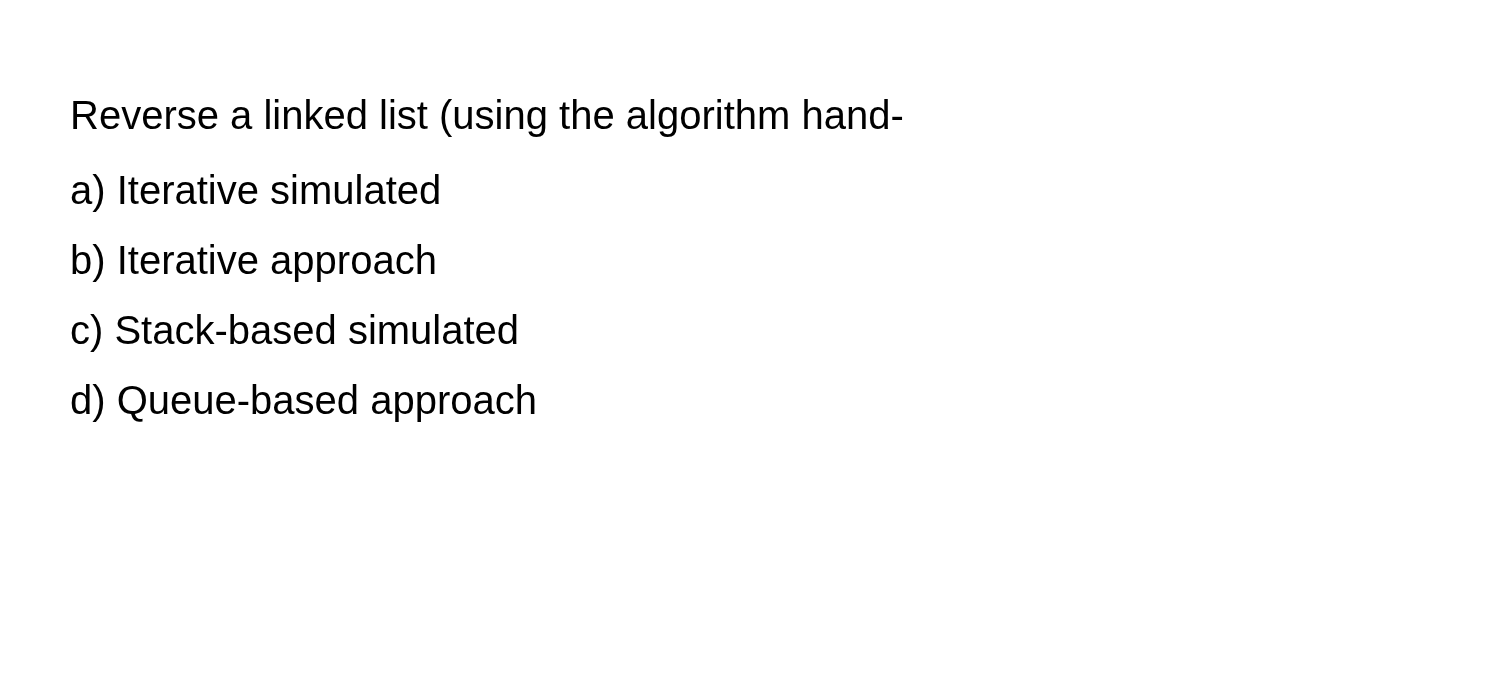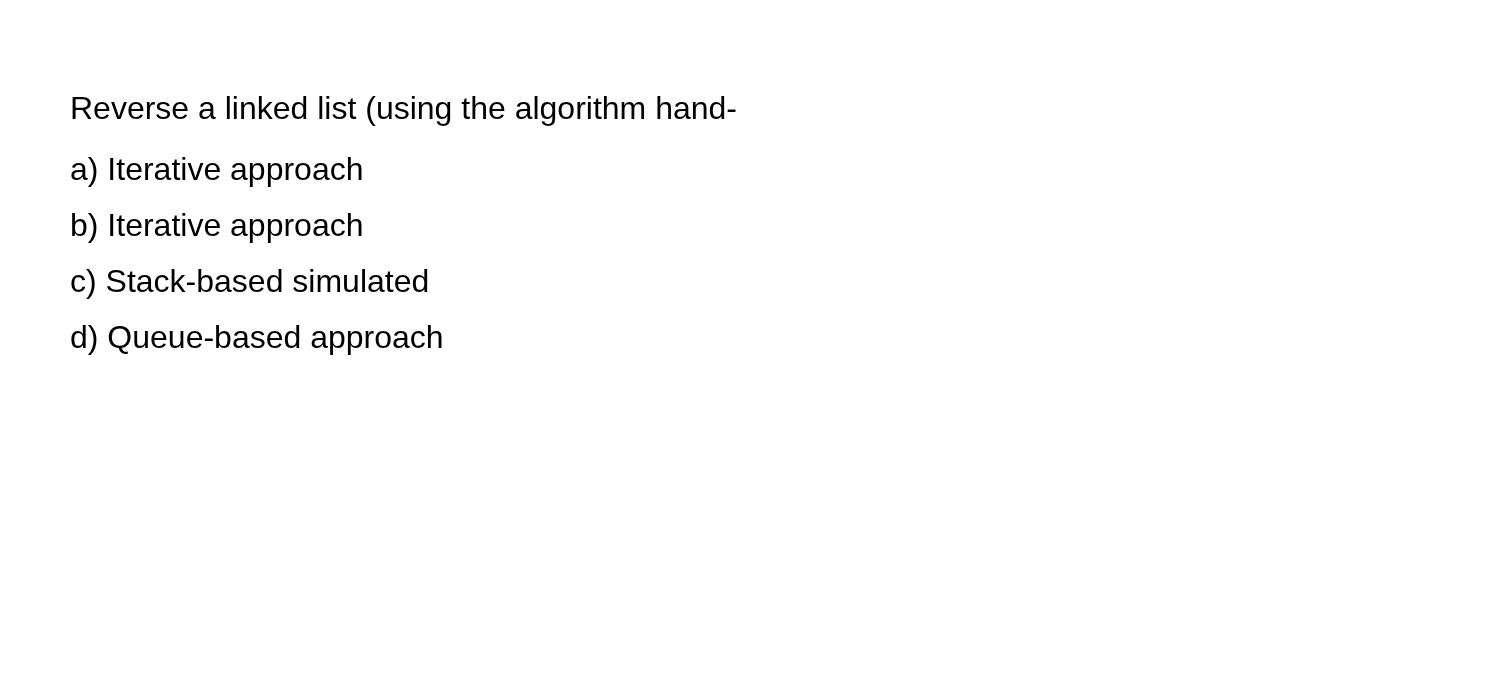--- a/index.html
+++ b/index.html
@@ -9,35 +9,35 @@
     }
     body {
       width: 1500px;
       height: 688px;
       background: #ffffff;
       font-family: -apple-system, BlinkMacSystemFont, "Segoe UI", Helvetica, Arial, sans-serif;
       color: #000000;
       padding: 80px 70px;
     }
     .content {
-      font-size: 32px;
+      font-size: 40px;
       line-height: 1.75;
       max-width: 950px;
     }
     .question-text {
       margin-bottom: 5px;
     }
     .option {
       display: block;
     }
   </style>
 </head>
 <body>
 
 <div class="content">
   <div class="question-text">
     <span>Reverse a linked list (using the algorithm hand-</span><br>
   </div>
-  <div class="option">a) Iterative approach</div>
+  <div class="option">a) Iterative simulated</div>
   <div class="option">b) Iterative approach</div>
   <div class="option">c) Stack-based simulated</div>
   <div class="option">d) Queue-based approach</div>
 </div>
 
 </body></html>

